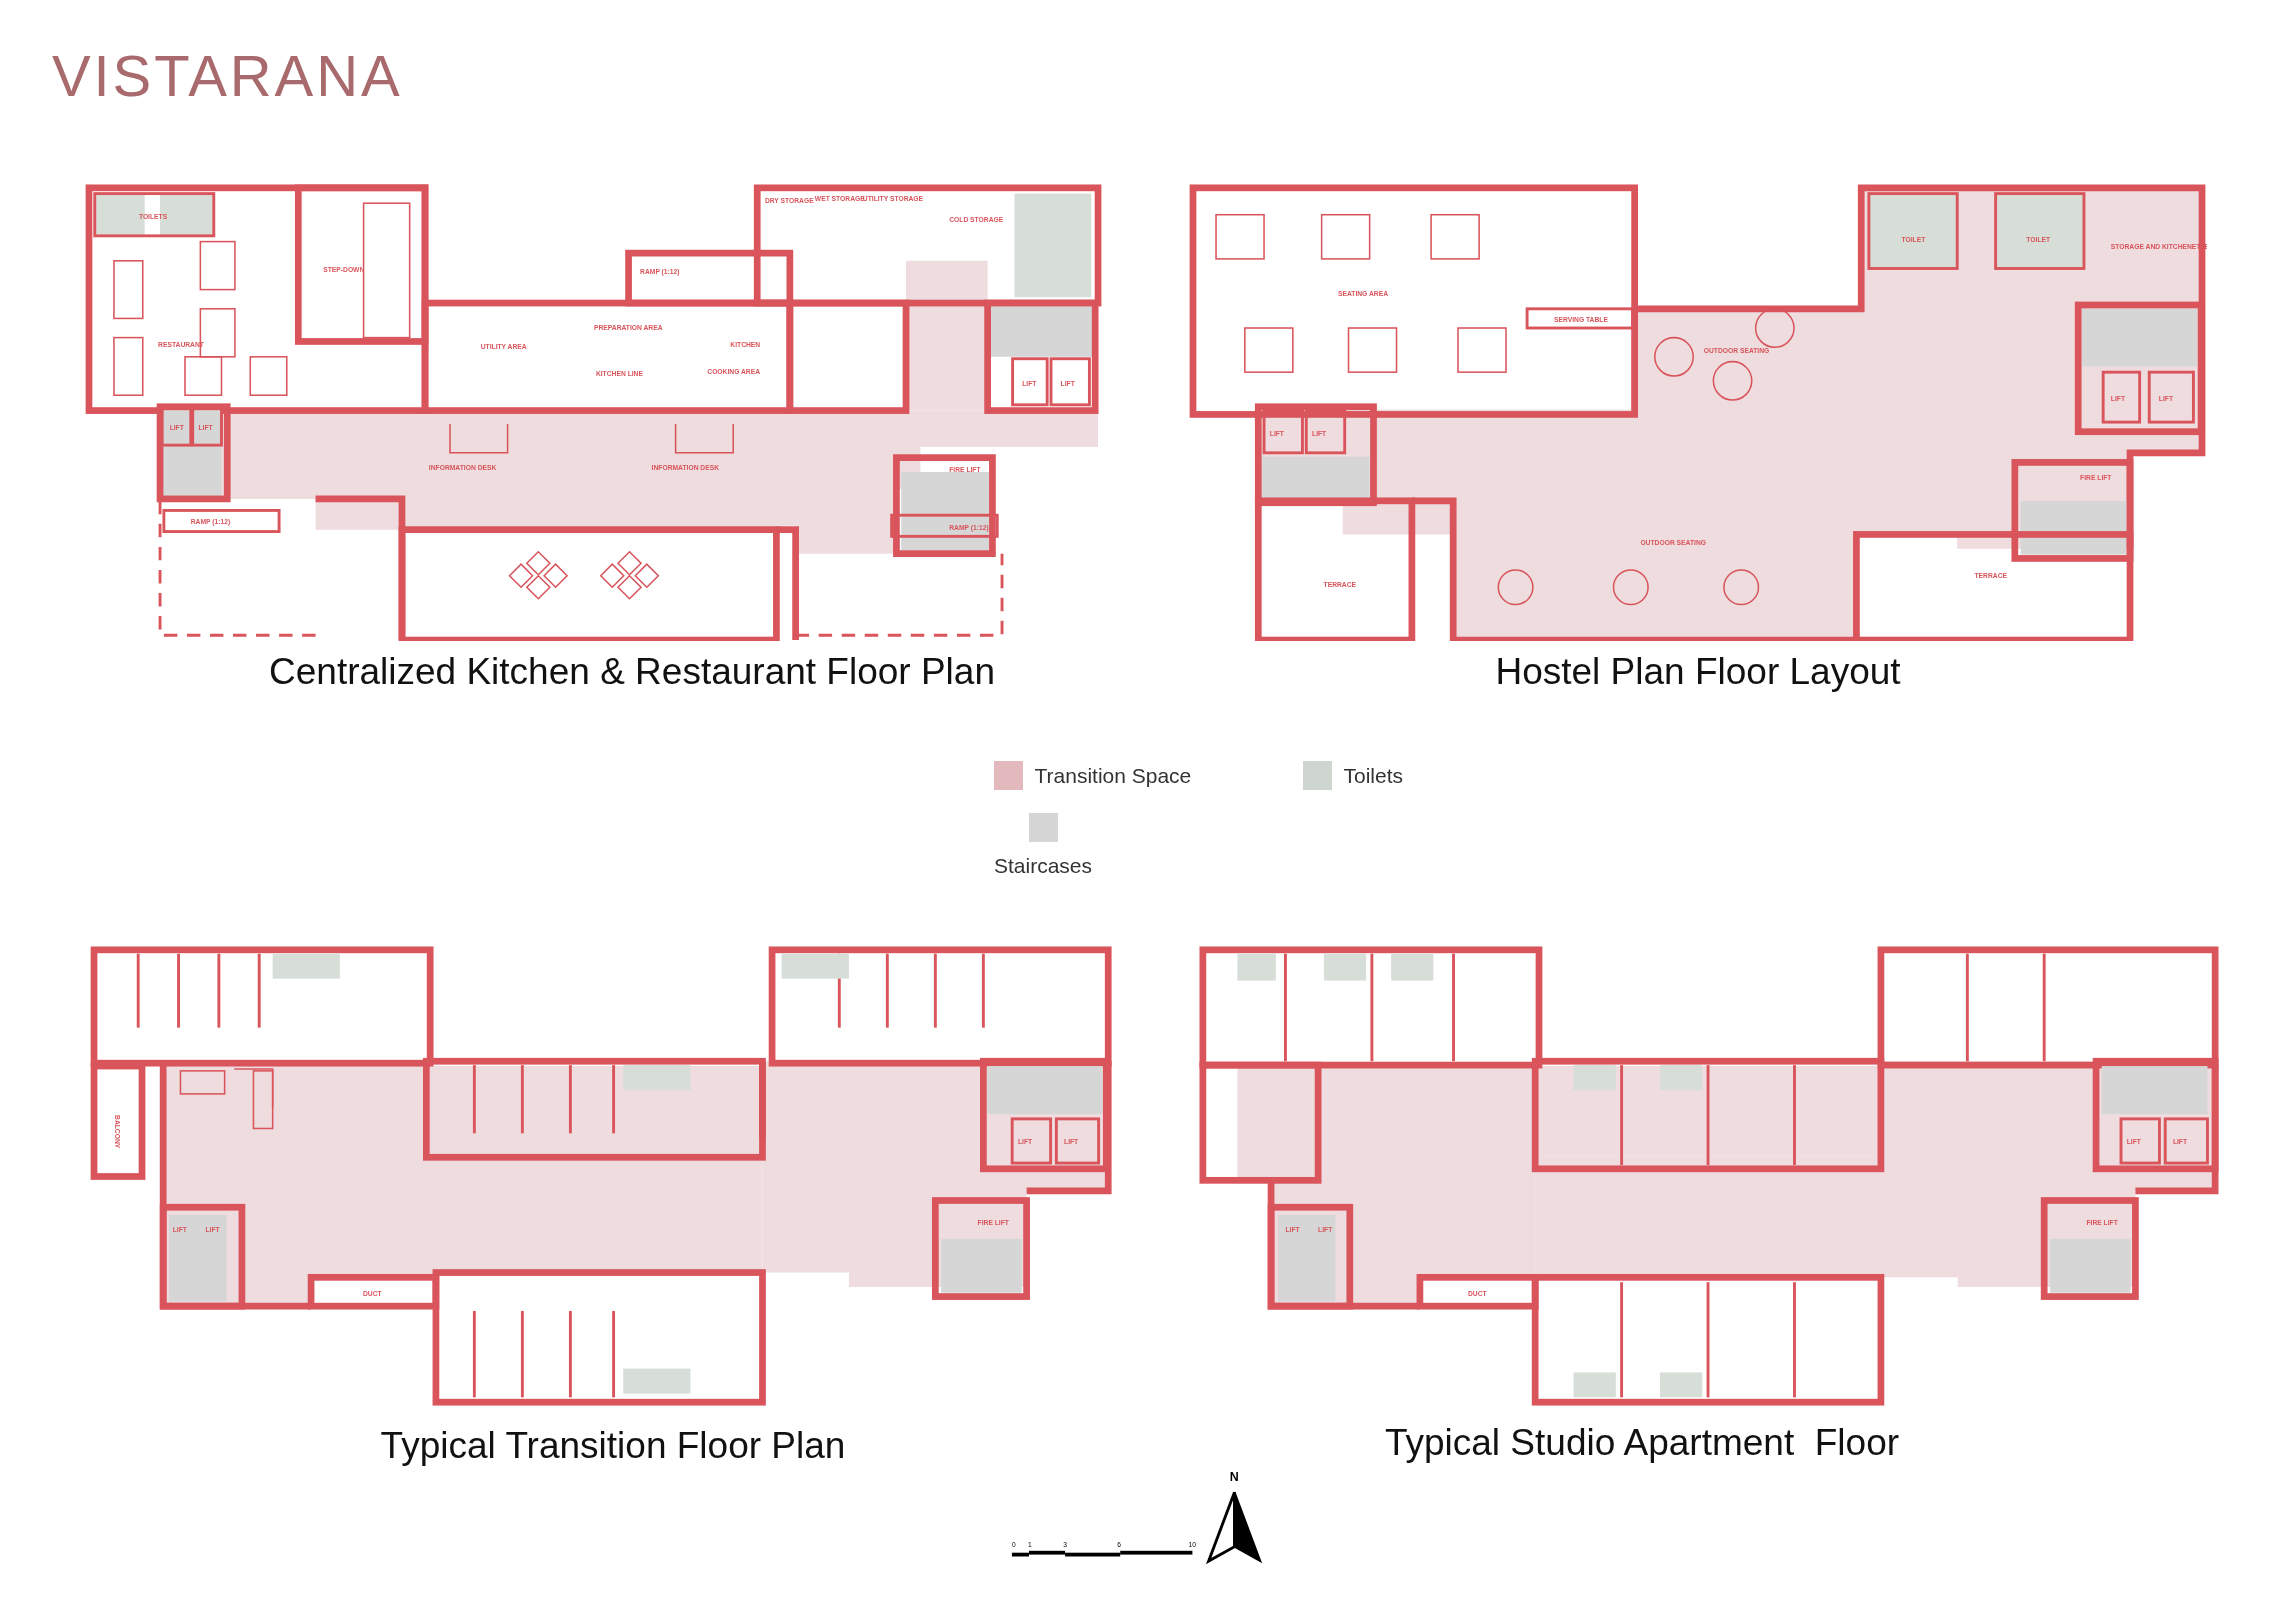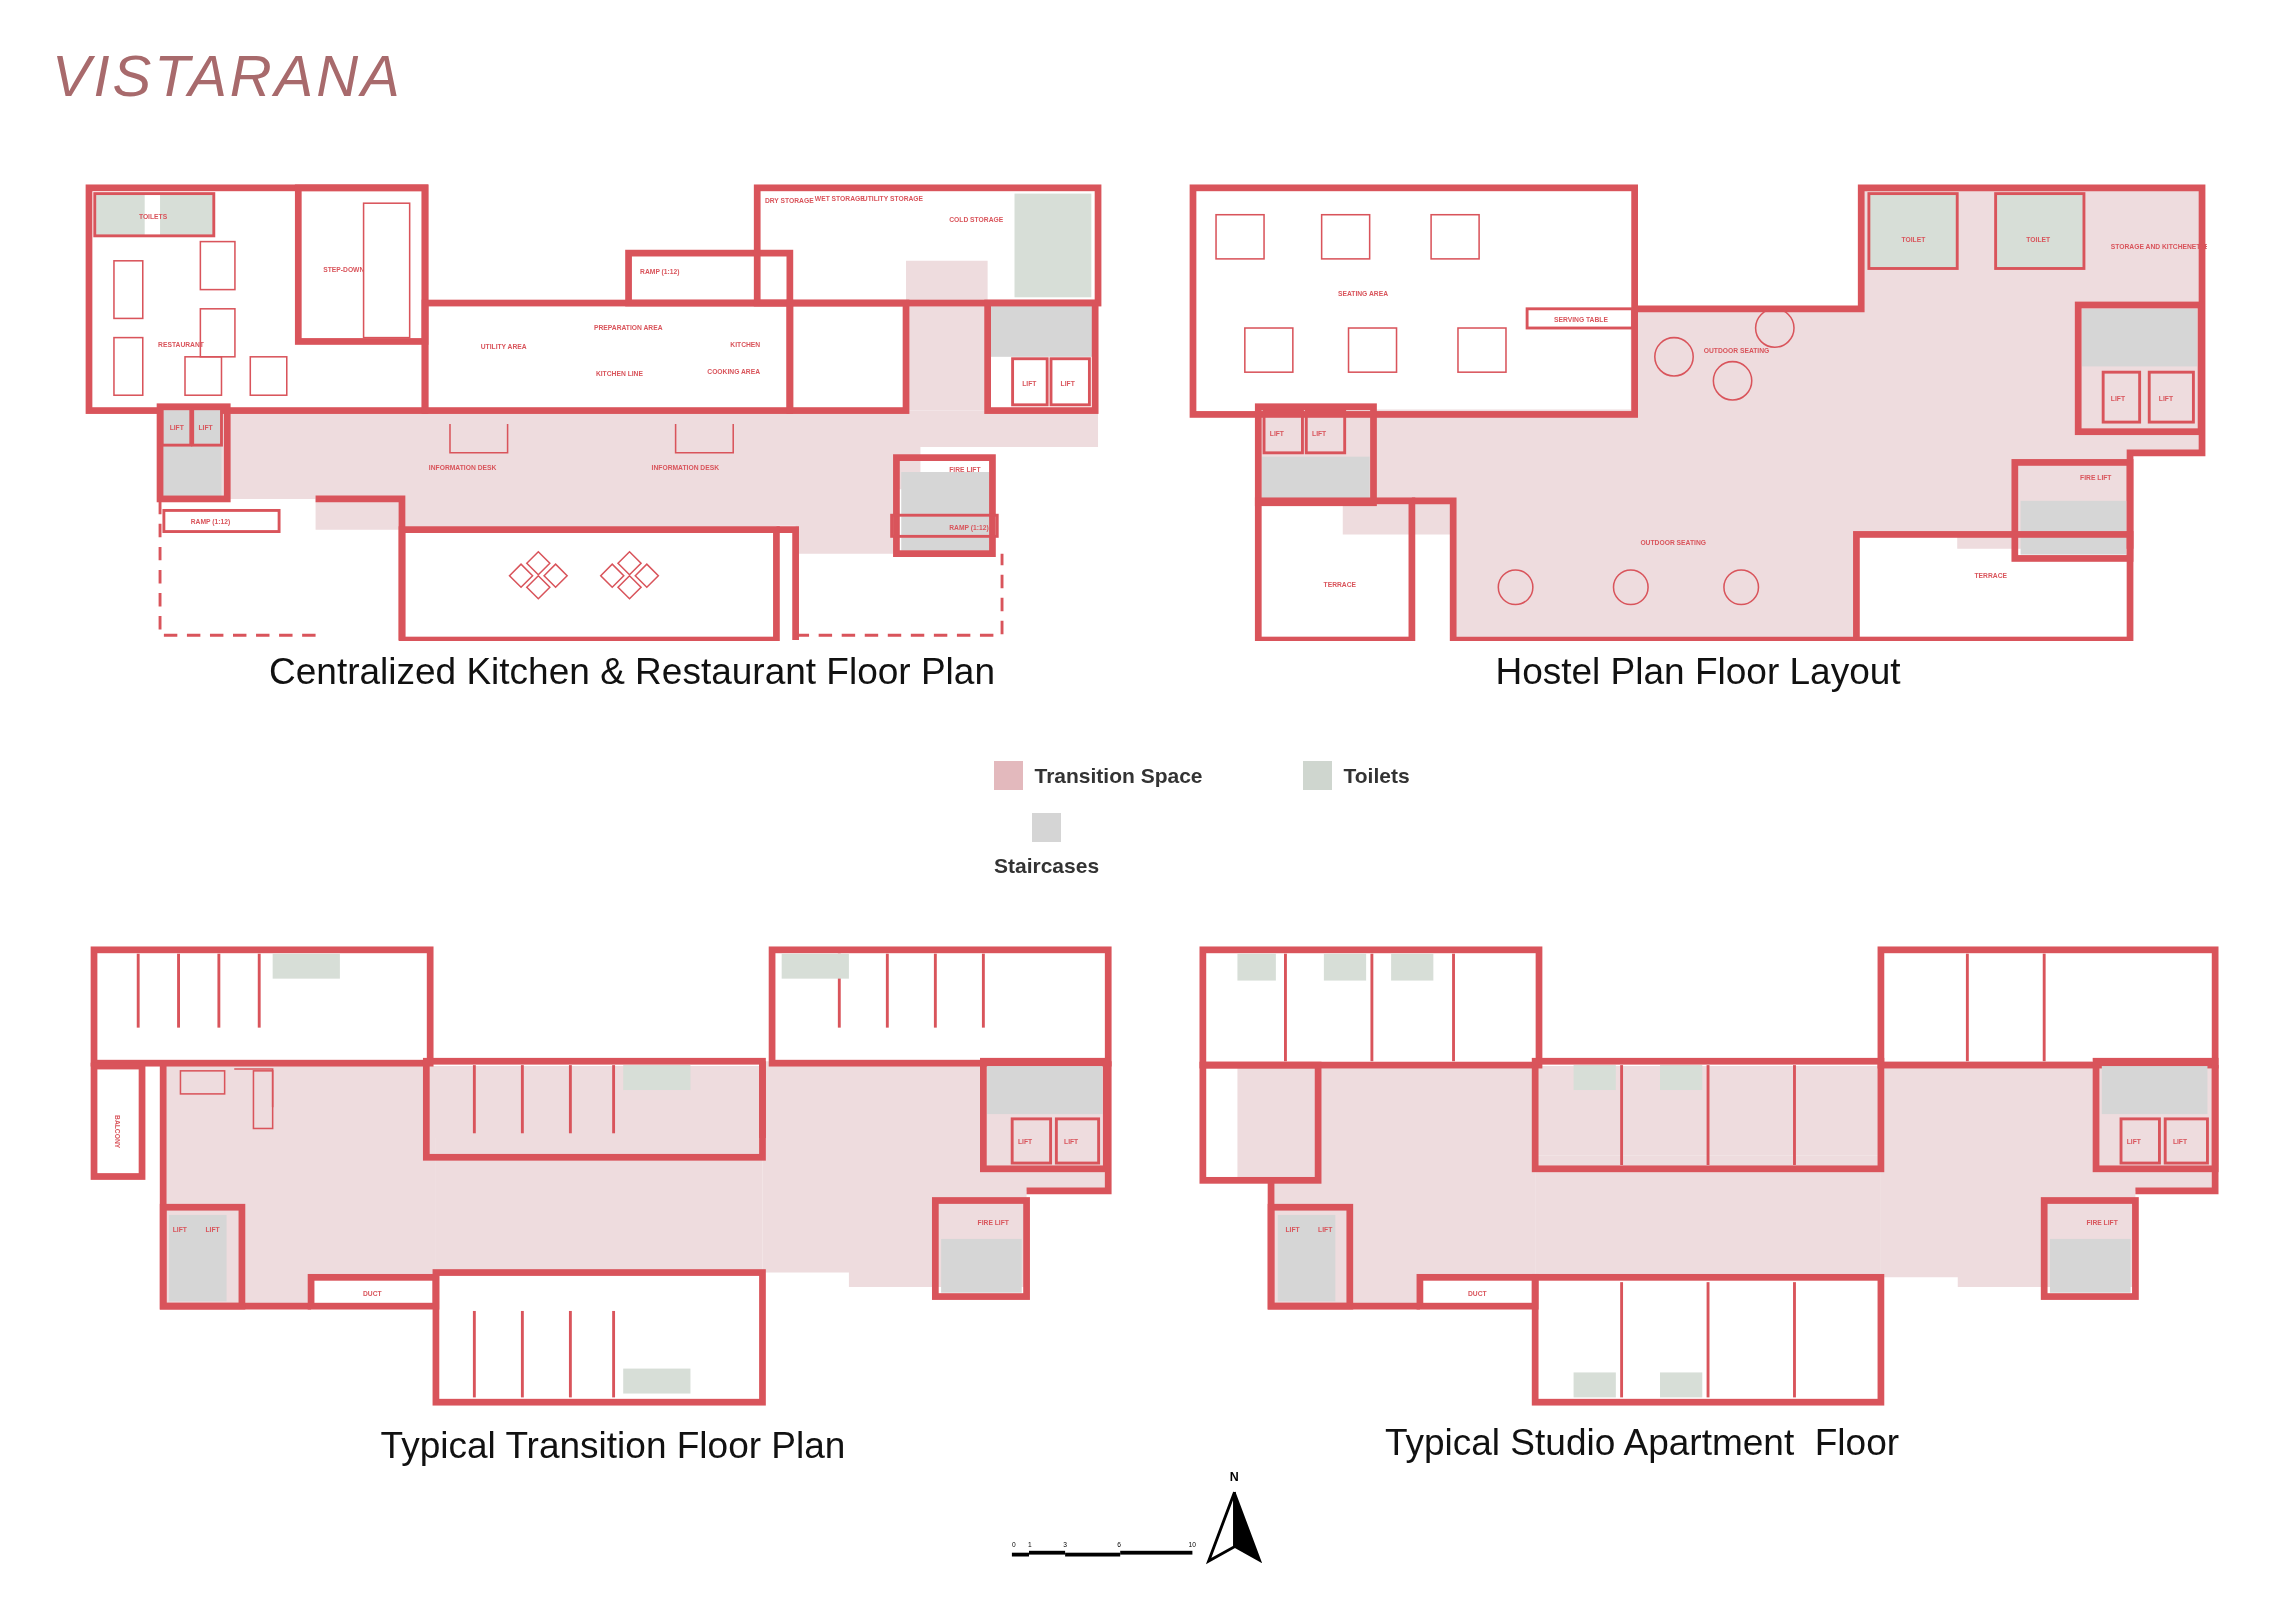--- a/index.html
+++ b/index.html
@@ -1,22 +1,22 @@
 <!DOCTYPE html>
 <html><head>
 <meta charset="utf-8">
 <style>
   html,body{margin:0;padding:0;background:#ffffff;}
   body{width:2287px;height:1617px;position:relative;overflow:hidden;font-family:"DejaVu Sans","Liberation Sans",sans-serif;}
-  .brand{position:absolute;left:52px;top:42px;font-size:58px;letter-spacing:2.9px;color:#A86A6C;font-family:"Liberation Sans",sans-serif;font-weight:400;font-style:italic;}
+  .brand{position:absolute;left:52px;top:42px;font-size:58px;letter-spacing:2.9px;color:#A86A6C;font-family:"Liberation Sans",sans-serif;font-weight:400;}
   .plan{position:absolute;}
   .plan svg{display:block;width:100%;height:100%;}
   .caption{position:absolute;font-size:37px;color:#111;font-family:"Liberation Sans",sans-serif;text-align:center;white-space:nowrap;transform:translateX(-50%);}
   .legend{position:absolute;left:994px;top:761px;width:461px;height:96px;}
-  .leg-item{position:absolute;display:flex;align-items:center;gap:11.5px;font-size:21px;color:#333;font-family:"Liberation Sans",sans-serif;font-weight:bold;}
+  .leg-item{position:absolute;display:flex;align-items:center;gap:11.5px;font-size:21px;color:#333;font-family:"Liberation Sans",sans-serif;}
   .swatch{width:29px;height:29px;display:inline-block;}
   .lbl{font-family:"Liberation Sans",sans-serif;font-weight:700;fill:#D9545B;font-size:7px;}
   .wall{fill:none;stroke:#D9545B;stroke-width:7;}
   .wallthin{fill:none;stroke:#D9545B;stroke-width:3;}
   .furn{fill:none;stroke:#D9545B;stroke-width:1.6;}
   .scale{position:absolute;left:1009px;top:1528px;width:192px;height:38px;}
   .north{position:absolute;left:1201px;top:1465px;width:67px;height:106px;}
 </style>
 </head>
 <body>

